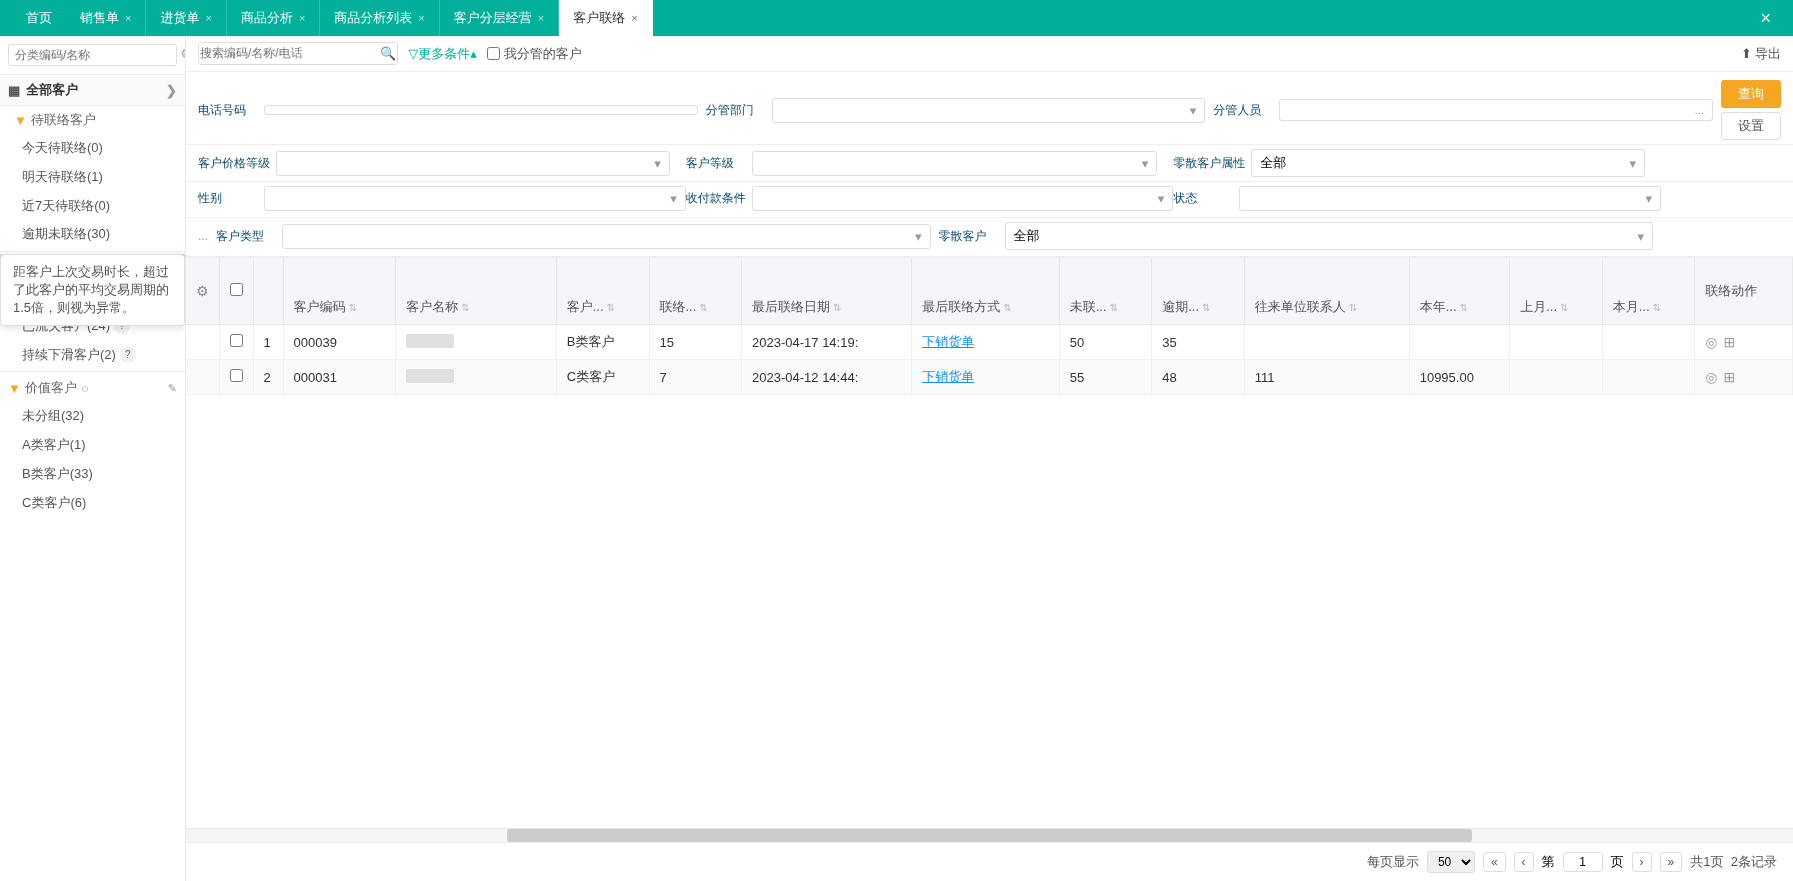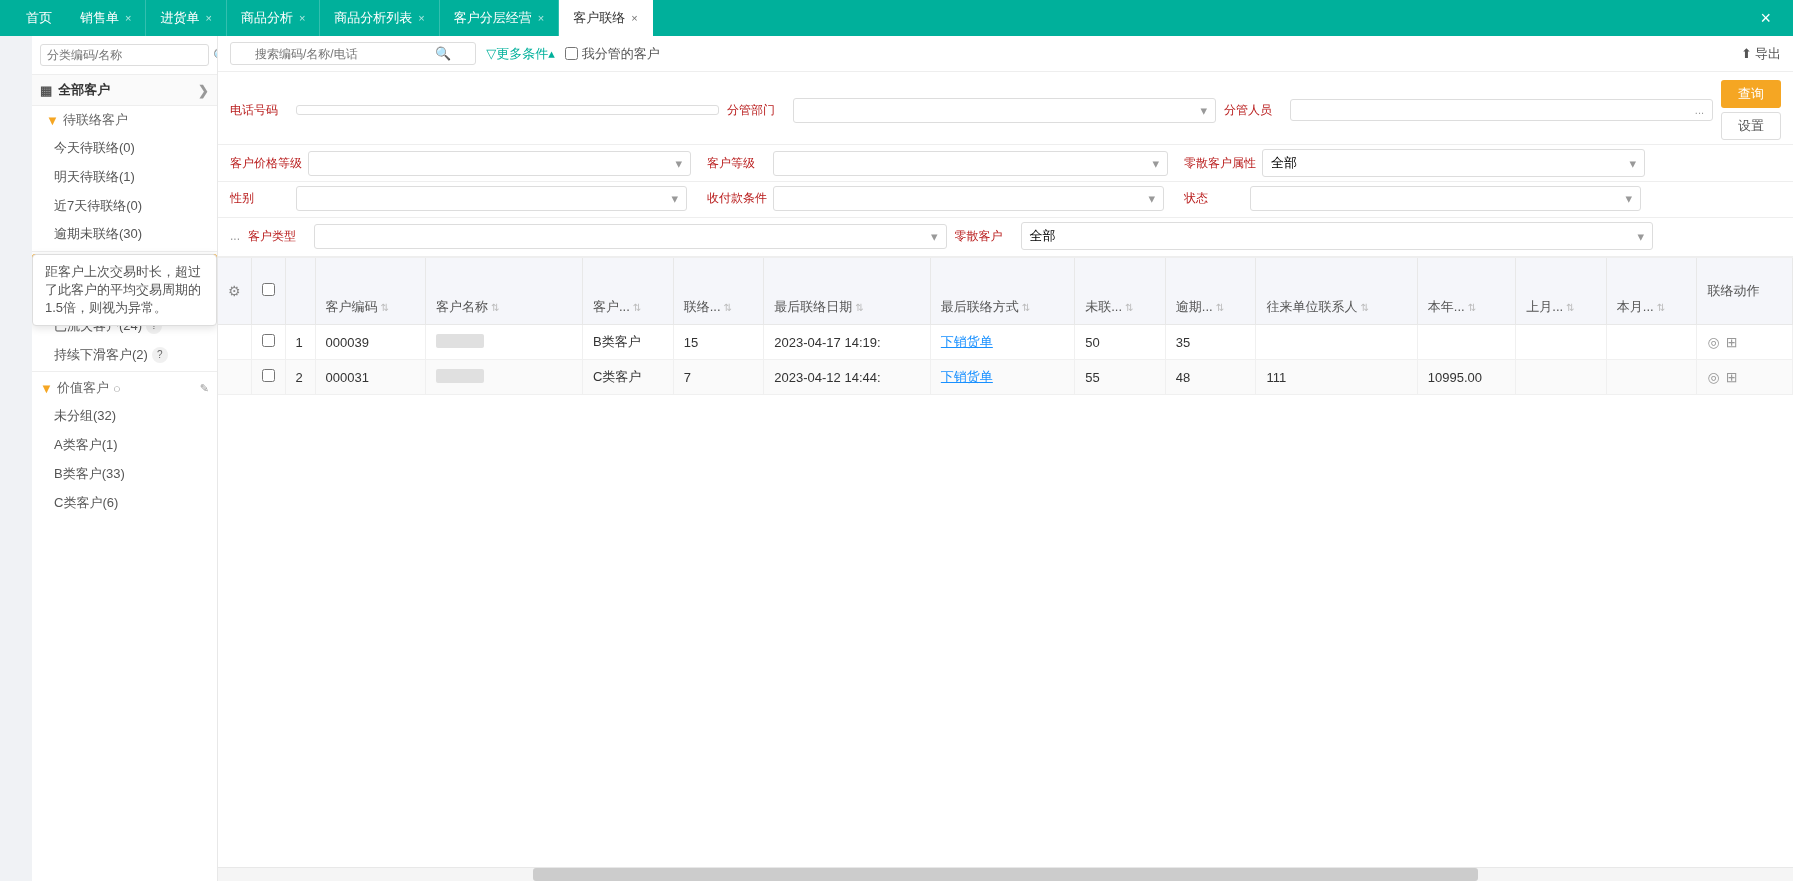--- a/index.html
+++ b/index.html
@@ -90,43 +90,43 @@
       background: #f5f6fa; overflow: hidden;
     }
 
     
     .filter-top {
       display: flex; align-items: center;
       padding: 6px 12px; background: #fff;
       border-bottom: 1px solid #eee; gap: 10px;
     }
     .filter-top .search-box {
-      display: flex; align-items: center;
+      display: flex; align-items: flex-start;
       border: 1px solid #ddd; border-radius: 3px;
-      padding: 3px 24px; background: #fff;
+      padding: 3px 1px; background: #fff;
     }
     .filter-top .search-box input {
       border: none; outline: none; font-size: 12px; width: 160px;
     }
     .filter-top .more-conditions {
       display: flex; align-items: center;
       color: #00b09b; cursor: pointer; font-size: 12px;
     }
     .filter-top .my-customers {
       display: flex; align-items: center; gap: 4px;
       font-size: 12px; color: #555;
     }
     .filter-top .export-btn {
       margin-left: auto; color: #555; cursor: pointer;
       font-size: 12px; display: flex; align-items: center; gap: 3px;
     }
     .filter-row-item {
       display: flex; align-items: center; gap: 6px;
     }
-    .filter-label { color: #b91c1c; font-size: 12px; white-space: nowrap; min-width: 60px; }
+    .filter-label { color: #0c4a6e; font-size: 12px; white-space: nowrap; min-width: 60px; }
     .filter-input {
       flex: 1; border: 1px solid #ddd; border-radius: 3px;
       padding: 4px 8px; font-size: 12px; outline: none;
       display: flex; align-items: center; justify-content: space-between;
       background: #fff; cursor: pointer;
     }
     .filter-input .caret { color: #999; }
     .action-btns { display: flex; flex-direction: column; gap: 4px; }
     .btn-query {
       background: #f5a623; color: #fff; border: none;
@@ -237,21 +237,21 @@
   <div class="nav-tab active">
     <span>客户联络</span>
     <span class="close-x">×</span>
   </div>
   <div class="nav-spacer"></div>
   <div class="nav-close-btn">×</div>
 </div>
 
 <div class="main-layout">
 
-  <div class="sidebar" style="position:relative;margin-left:32px;">
+  <div class="sidebar" style="position:relative;">
     <div class="sidebar-search">
       <input type="text" placeholder="分类编码/名称" style="">
       <span class="search-icon">🔍</span>
     </div>
     <div class="sidebar-section-header">
       <span class="grid-icon">▦</span>
       <span>全部客户</span>
       <span class="collapse-btn">❯</span>
     </div>
     <div class="sidebar-group-label">
@@ -379,21 +379,21 @@
       <div class="filter-row-item" style="flex:1;">
         <span class="filter-label">零散客户属性</span>
         <div class="filter-input" style="flex:1;">
           <span>全部</span>
             <span class="caret">▾</span>
         </div>
       </div>
       <div style="width:120px;"></div>
     </div>
 
-    <div style="background:#fff;padding:4px 12px 6px 12px;border-bottom:1px solid #eee;display:flex;align-items:center;gap:20px;">
+    <div style="background:#fff;padding:4px 12px 6px 12px;border-bottom:1px solid #eee;display:flex;align-items:center;gap:0;">
       <div class="filter-row-item" style="flex:1;">
         <span class="filter-label">性别</span>
         <div class="filter-input" style="flex:1;">
           <span></span>
             <span class="caret">▾</span>
         </div>
       </div>
       <div class="filter-row-item" style="flex:1;">
         <span class="filter-label">收付款条件</span>
         <div class="filter-input" style="flex:1;">
@@ -572,15 +572,32 @@
             </td>
           </tr>
         </tbody>
       </table>
     </div>
 
     <div class="hscroll-bar">
       <div style="height:100%;width:60%;margin:0 auto;background:#ccc;border-radius:3px;margin-left:20%;"></div>
     </div>
 
+    <div class="pagination-bar">
+      <span class="per-page-label">每页显示</span>
+      <select class="per-page-select">
+        <option>50</option>
+      </select>
+      <button class="page-nav-btn">«</button>
+      <button class="page-nav-btn">‹</button>
+      <span>第</span>
+      <input class="page-input" type="text" value="1" style="">
+      <span>页</span>
+      <button class="page-nav-btn">›</button>
+      <button class="page-nav-btn">»</button>
+      <span class="total-records">
+        <span>共1页</span>&nbsp;
+        <span>2条记录</span>
+      </span>
+    </div>
 
   </div>
 </div>
 
 </body></html>

